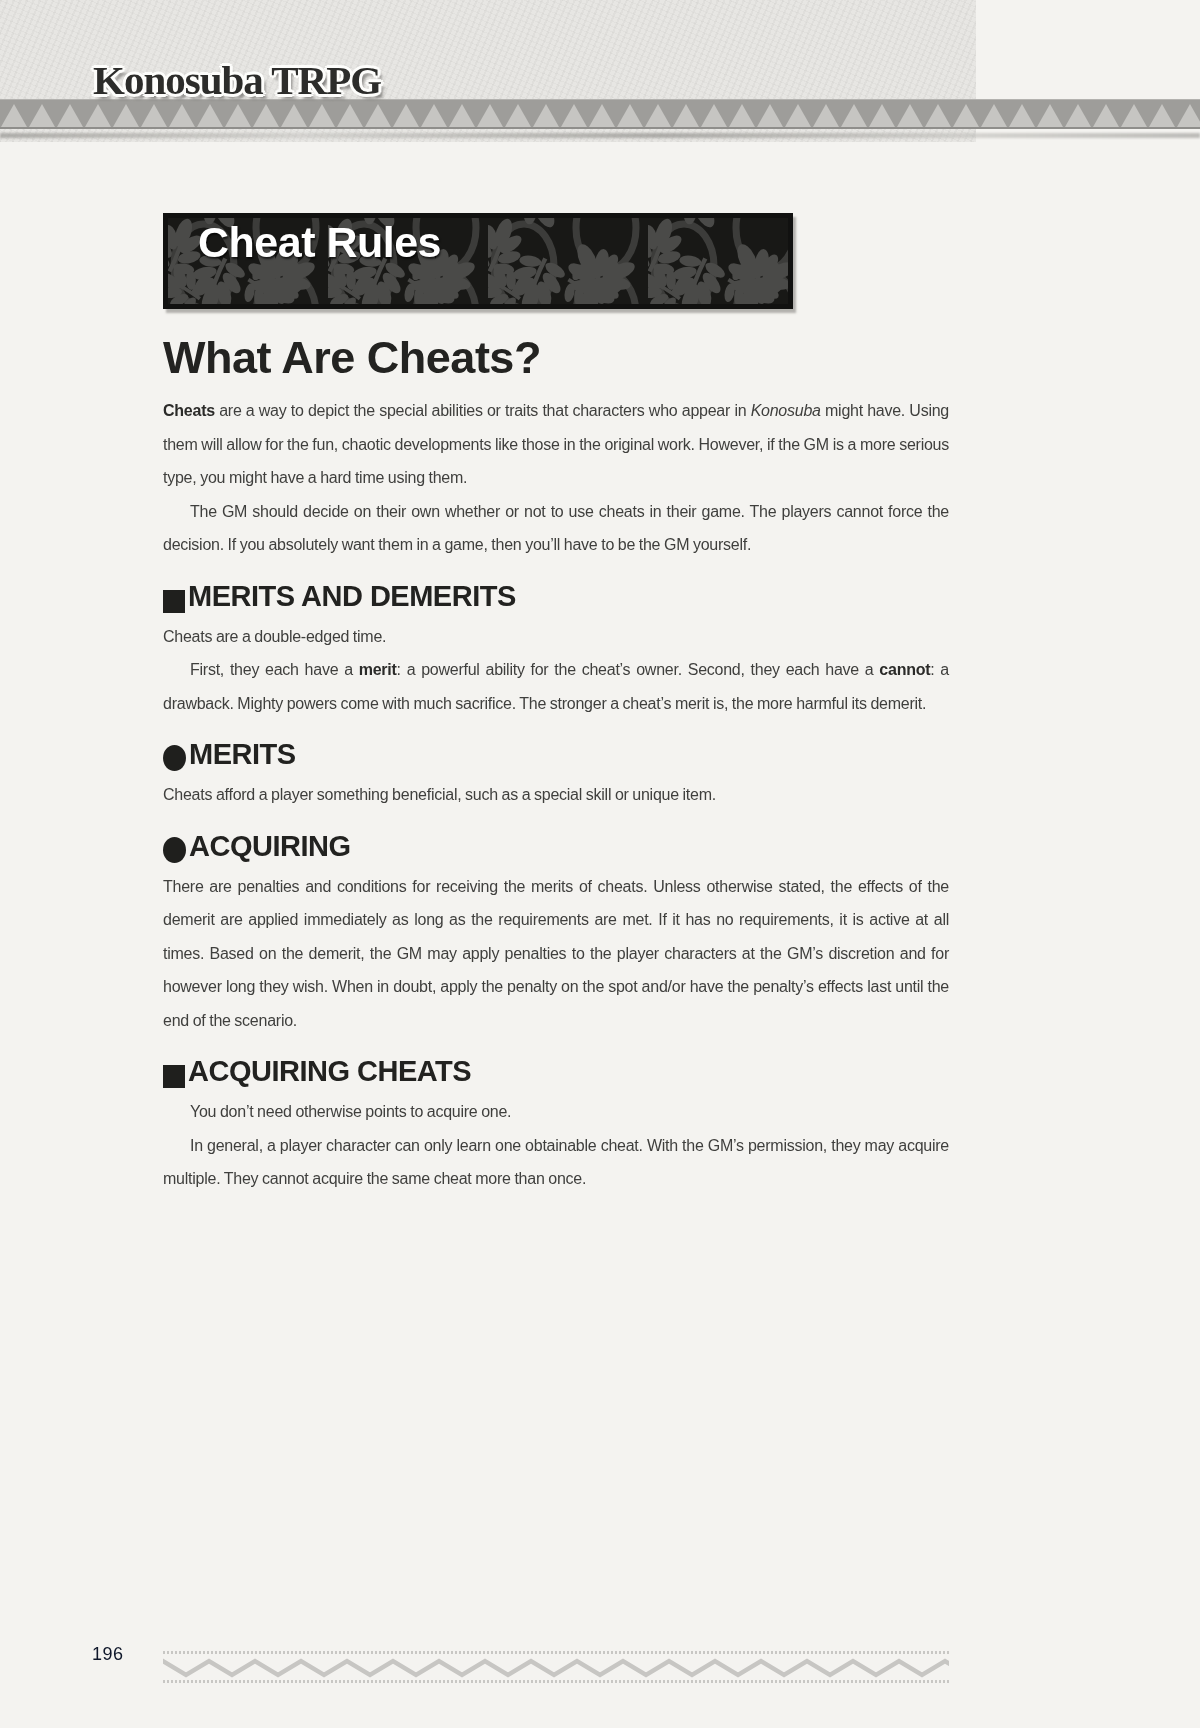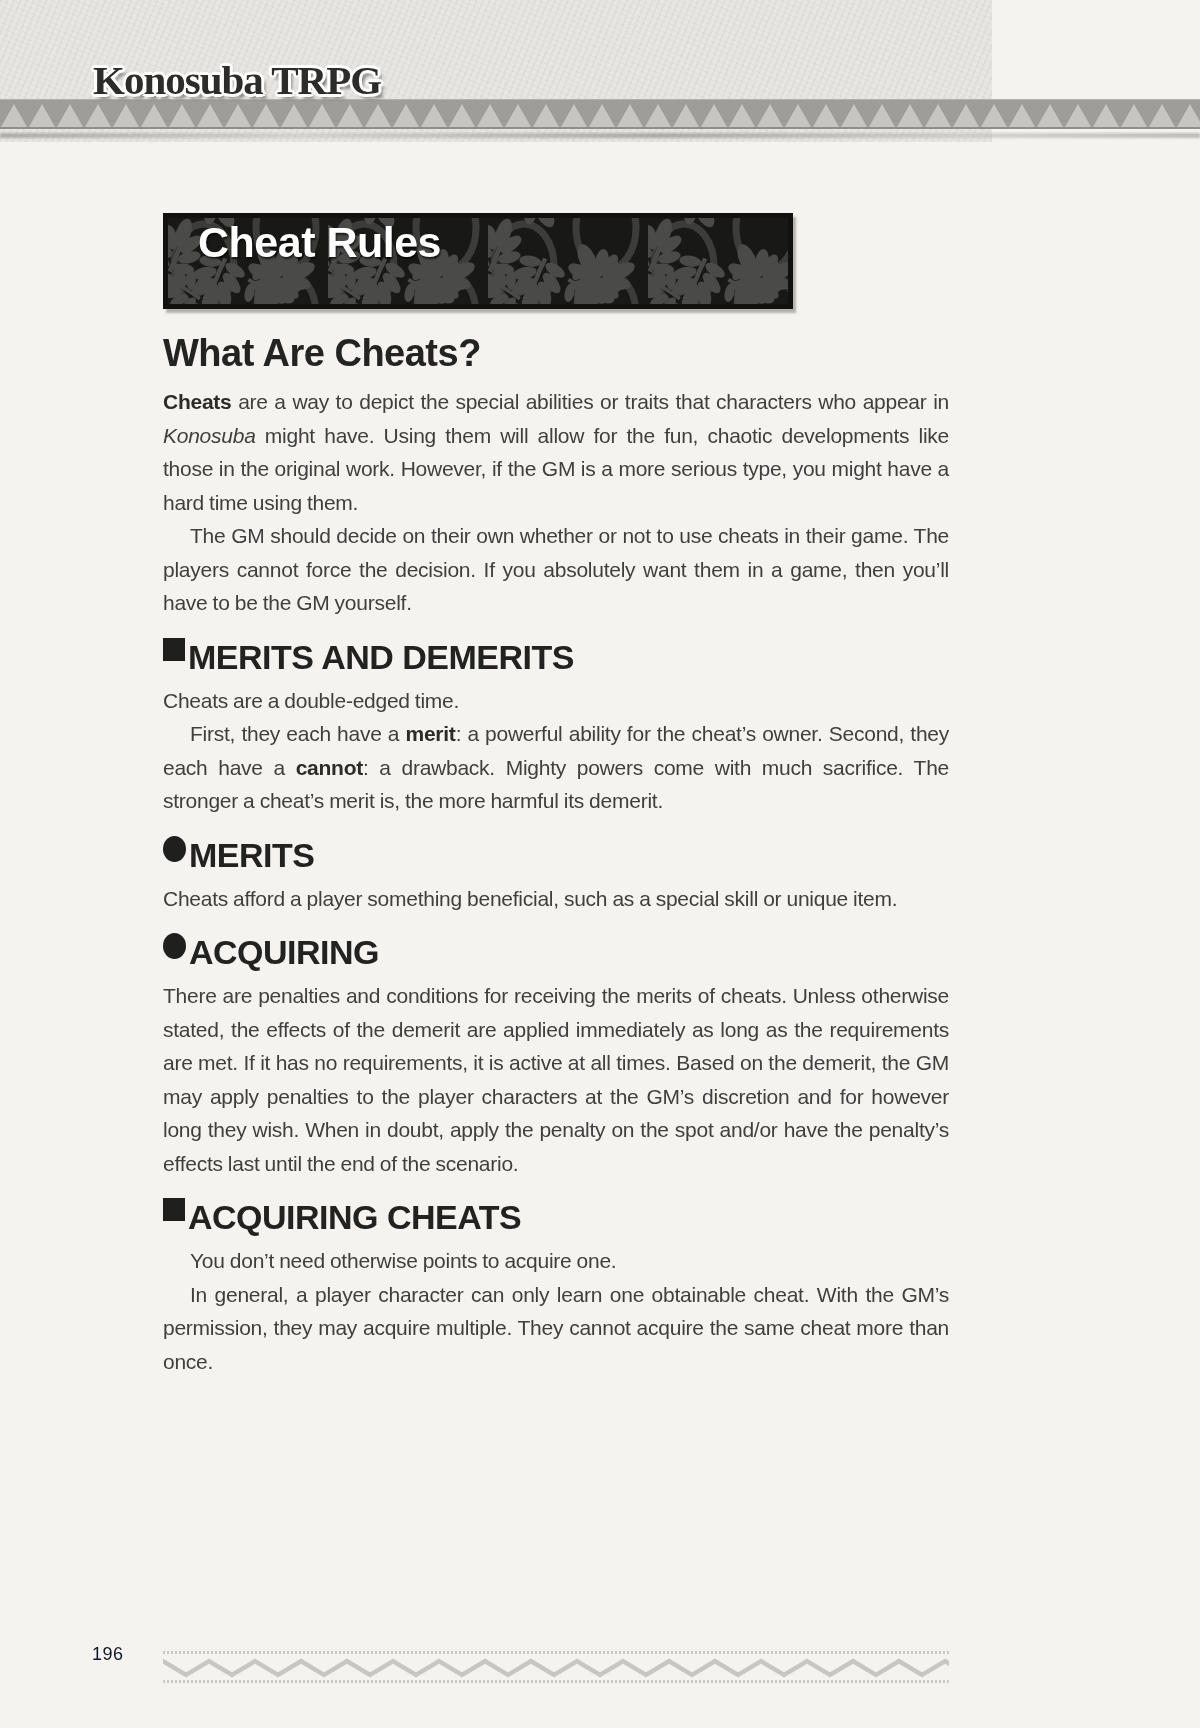--- a/index.html
+++ b/index.html
@@ -10,21 +10,20 @@
     overflow:hidden;
     font-family:"Liberation Sans",sans-serif;
   }
   
   .top-strip{
     position:absolute;left:0;top:0;width:976px;height:142px;
     background:
       repeating-linear-gradient(113deg, rgba(90,88,84,.05) 0 2px, rgba(0,0,0,0) 2px 6px),
       repeating-linear-gradient(23deg, rgba(120,118,114,.05) 0 1px, rgba(0,0,0,0) 1px 5px),
       #e7e6e3;
-    padding-left: 16px;
   }
   .tri-band{
     position:absolute;left:0;top:99px;width:1200px;height:27px;
     border-top:1px solid #b3b2af;
     border-bottom:2px solid #8f8e8b;
   }
   .header-smudge{
     position:absolute;left:0;top:133px;width:1200px;height:5px;
     background:linear-gradient(90deg, rgba(156,155,151,.75), rgba(190,189,185,.45) 25%, rgba(150,149,145,.7) 55%, rgba(185,184,180,.5) 80%, rgba(160,159,155,.65));
     filter:blur(1px);
@@ -56,33 +55,33 @@
     color:#ffffff;font-weight:bold;font-size:43px;letter-spacing:-0.5px;
     text-shadow:1px 2px 2px rgba(0,0,0,.65);
   }
   
   .content{
     position:absolute;left:163px;top:332px;width:786px;
     color:#3f3f3d;
   }
   .content h1{
     margin:0 0 10px 0;
-    font-size:38px;font-weight:bold;color:#232321;letter-spacing:-0.5px;
+    font-size:45px;font-weight:bold;color:#232321;letter-spacing:-0.5px;
   }
   .content h2{
     margin:18px 0 7px 0;
-    font-size:34px;font-weight:bold;color:#222220;letter-spacing:-0.5px;
-    display:flex;align-items:flex-start;
+    font-size:29px;font-weight:bold;color:#222220;letter-spacing:-0.5px;
+    display:flex;align-items:flex-end;
   }
   .marker{display:inline-block;background:#1f1f1d;margin-right:3px;flex:0 0 auto;}
   .marker.square{width:22px;height:23px;}
   .marker.circle{width:23px;height:26px;border-radius:50%;}
   .content p{
     margin:0;
-    font-size:21px;line-height:33.5px;
+    font-size:16px;line-height:33.5px;
     letter-spacing:-0.25px;word-spacing:-0.5px;
     text-align:justify;
   }
   .content p.indent{text-indent:27px;}
   .content .b{font-weight:bold;color:#2b2b29;}
   .content .i{font-style:italic;}
   
   .page-number{
     position:absolute;left:92px;top:1644px;
     font-size:18px;color:#0f172a;letter-spacing:.5px;

